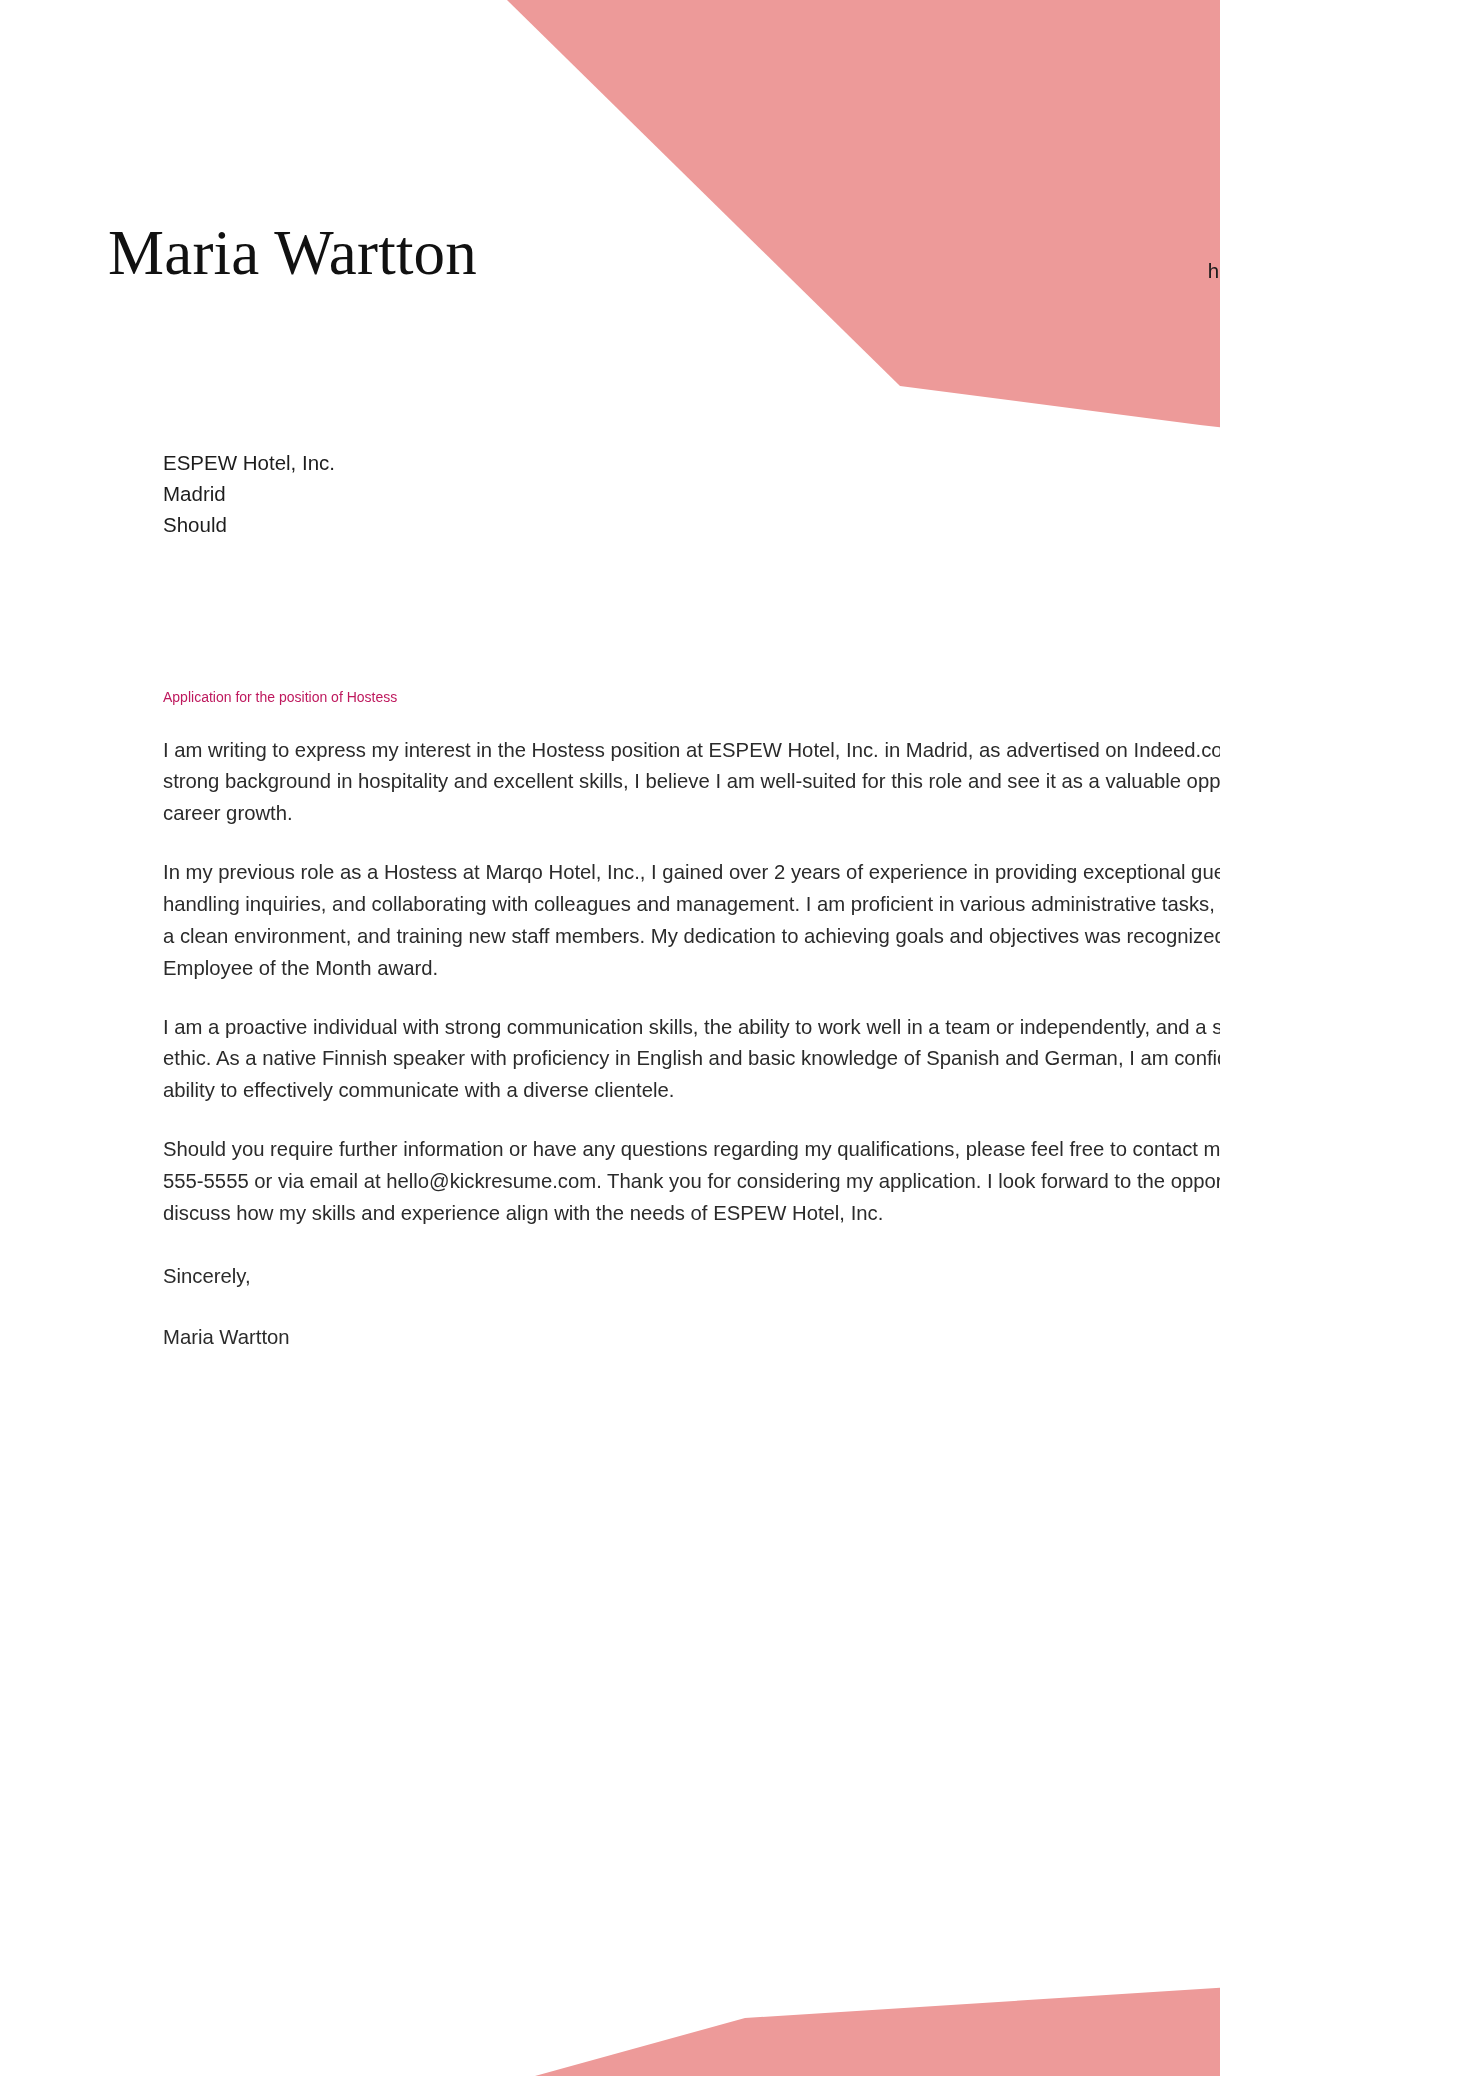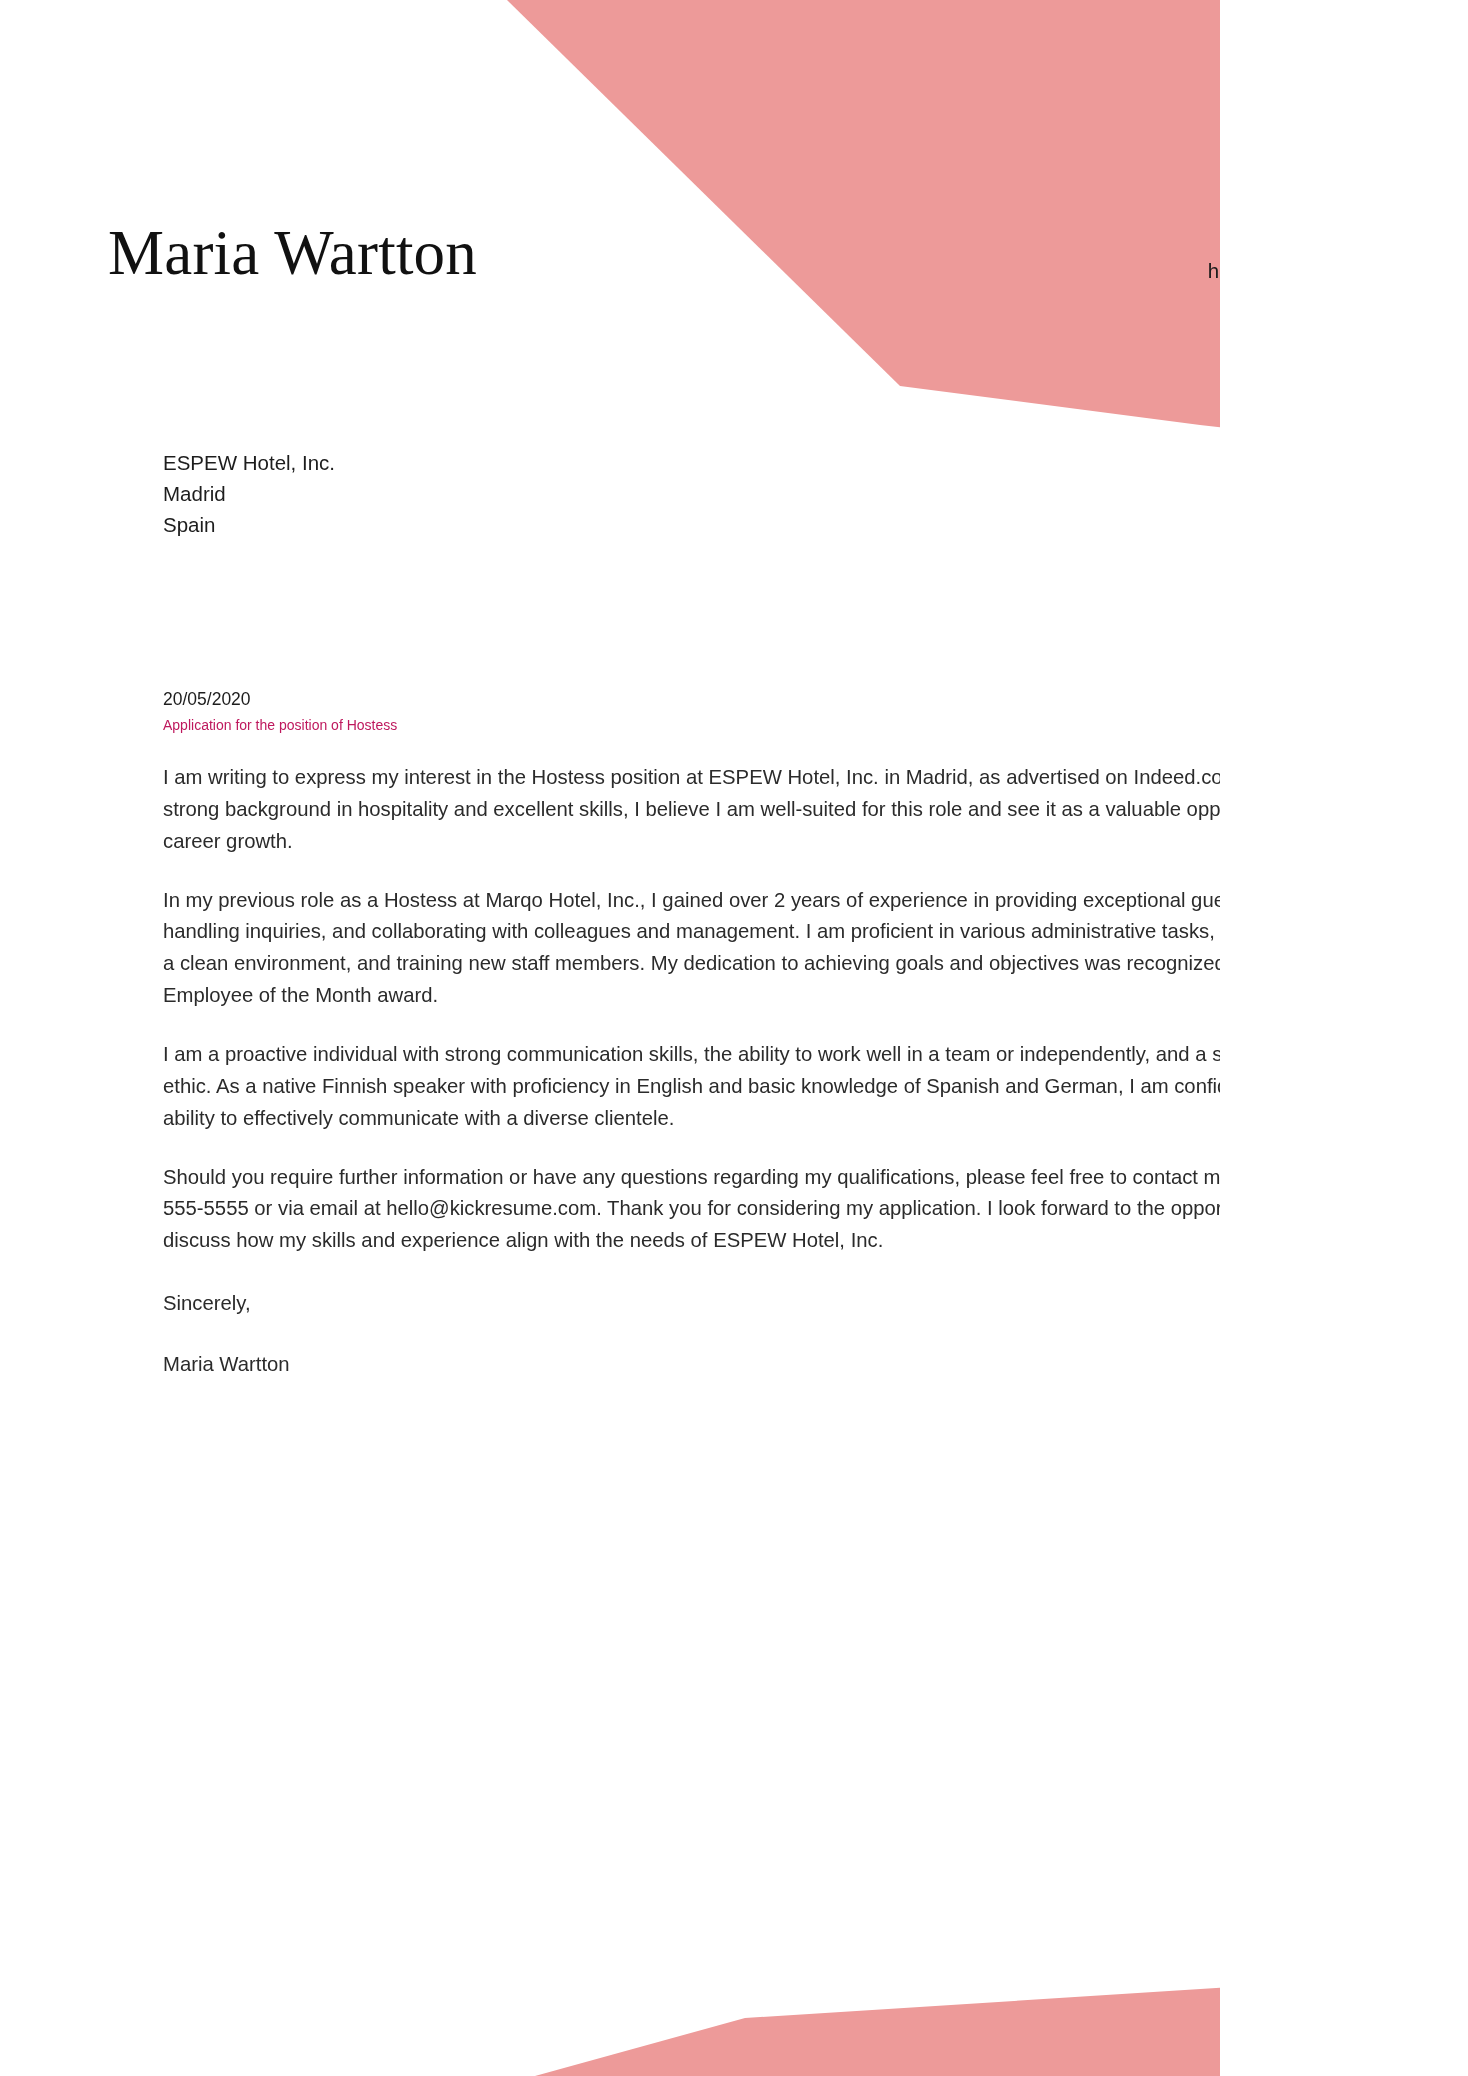--- a/index.html
+++ b/index.html
@@ -128,25 +128,24 @@
       <div>555-555-5555</div>
       <div>hello@kickresume.com</div>
     </div>
   </div>
 
   <div id="letter">
 
     <div class="addr">
       <div>ESPEW Hotel, Inc.</div>
       <div>Madrid</div>
-      <div>Spain</div>
+      <div>Should</div>
     </div>
 
     <div id="meta">
-      <div class="date-line">20/05/2020</div>
       <div class="subject-line">Application for the position of Hostess</div>
     </div>
 
 
     <div class="para">I am writing to express my interest in the Hostess position at ESPEW Hotel, Inc. in Madrid, as advertised on Indeed.com. With a strong background in hospitality and excellent skills, I believe I am well-suited for this role and see it as a valuable opportunity for career growth.</div>
     <div class="para">In my previous role as a Hostess at Marqo Hotel, Inc., I gained over 2 years of experience in providing exceptional guest service, handling inquiries, and collaborating with colleagues and management. I am proficient in various administrative tasks, maintaining a clean environment, and training new staff members. My dedication to achieving goals and objectives was recognized with the Employee of the Month award.</div>
     <div class="para">I am a proactive individual with strong communication skills, the ability to work well in a team or independently, and a solid work ethic. As a native Finnish speaker with proficiency in English and basic knowledge of Spanish and German, I am confident in my ability to effectively communicate with a diverse clientele.</div>
     <div class="para">Should you require further information or have any questions regarding my qualifications, please feel free to contact me at 555-555-5555 or via email at hello@kickresume.com. Thank you for considering my application. I look forward to the opportunity to discuss how my skills and experience align with the needs of ESPEW Hotel, Inc.</div>
 
     <div class="closing">Sincerely,</div>

